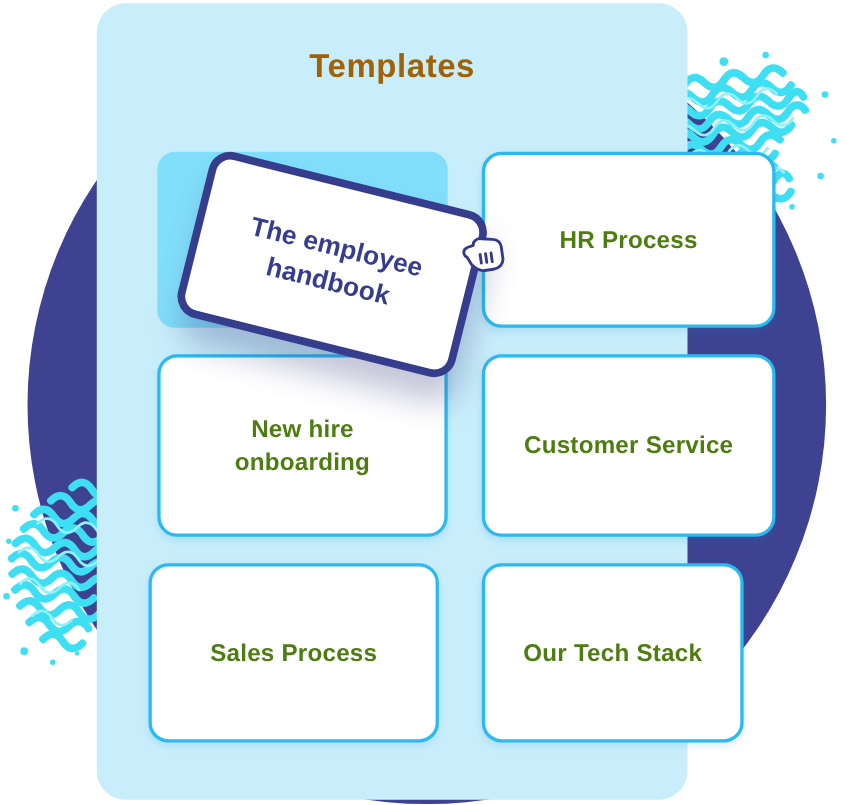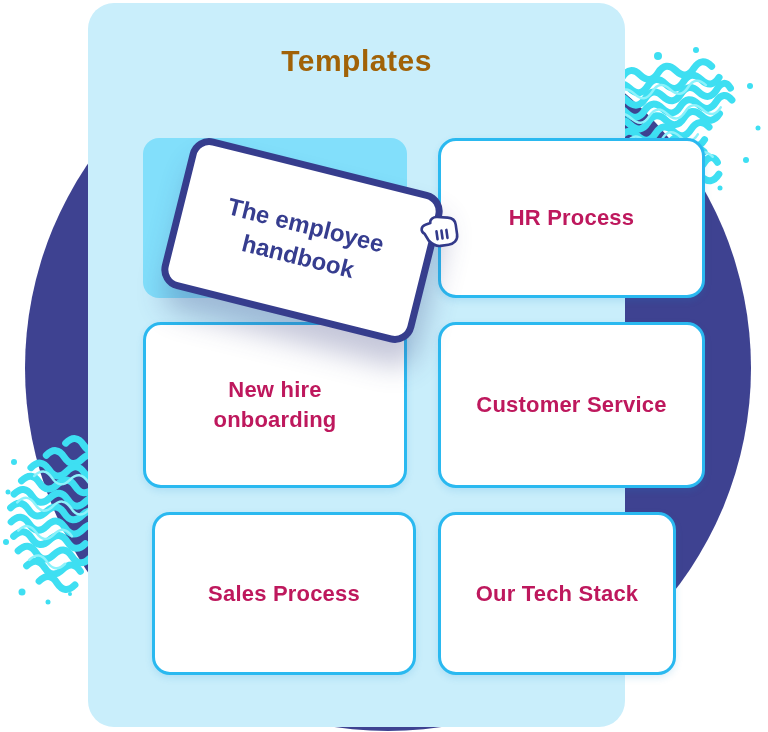--- a/index.html
+++ b/index.html
@@ -30,27 +30,27 @@
     position:absolute;left:143px;top:138px;width:264px;height:160px;
     background:#82dffb;border-radius:16px;z-index:4;
   }
   
   .card{
     position:absolute;background:#ffffff;border:3px solid #2ab9f0;border-radius:18px;
     display:flex;align-items:center;justify-content:center;text-align:center;
     z-index:4;box-shadow:0 3px 7px rgba(30,140,210,0.15);cursor:pointer;
   }
   .card .label{
-    font-size:22px;font-weight:700;color:#be185d;line-height:1.35;letter-spacing:.2px;
+    font-size:22px;font-weight:700;color:#4d7c0f;line-height:1.35;letter-spacing:.2px;
   }
   .card-hr{left:438px;top:138px;width:267px;height:160px;}
   .card-newhire{left:143px;top:322px;width:264px;height:166px;}
   .card-newhire .label{max-width:175px;}
   .card-customer{left:438px;top:322px;width:267px;height:166px;}
-  .card-sales{left:152px;top:512px;width:264px;height:163px;}
+  .card-sales{left:135px;top:512px;width:264px;height:163px;}
   .card-tech{left:438px;top:512px;width:238px;height:163px;}
   
   .dragged-card{
     position:absolute;left:172px;top:163px;width:260px;height:155px;
     background:#ffffff;border:7px solid #363d8d;border-radius:20px;
     transform:rotate(14deg);transform-origin:center center;
     display:flex;align-items:center;justify-content:center;text-align:center;
     z-index:5;box-shadow:8px 22px 28px rgba(60,65,130,0.30);cursor:grabbing;
   }
   .dragged-card .label{

